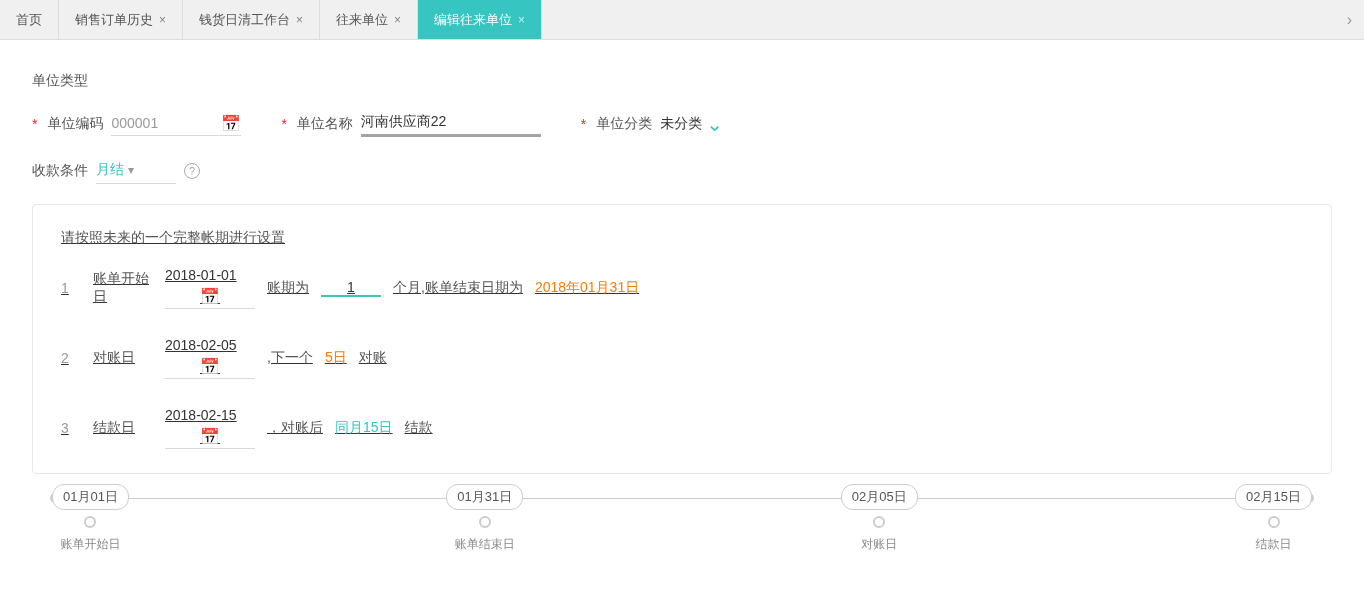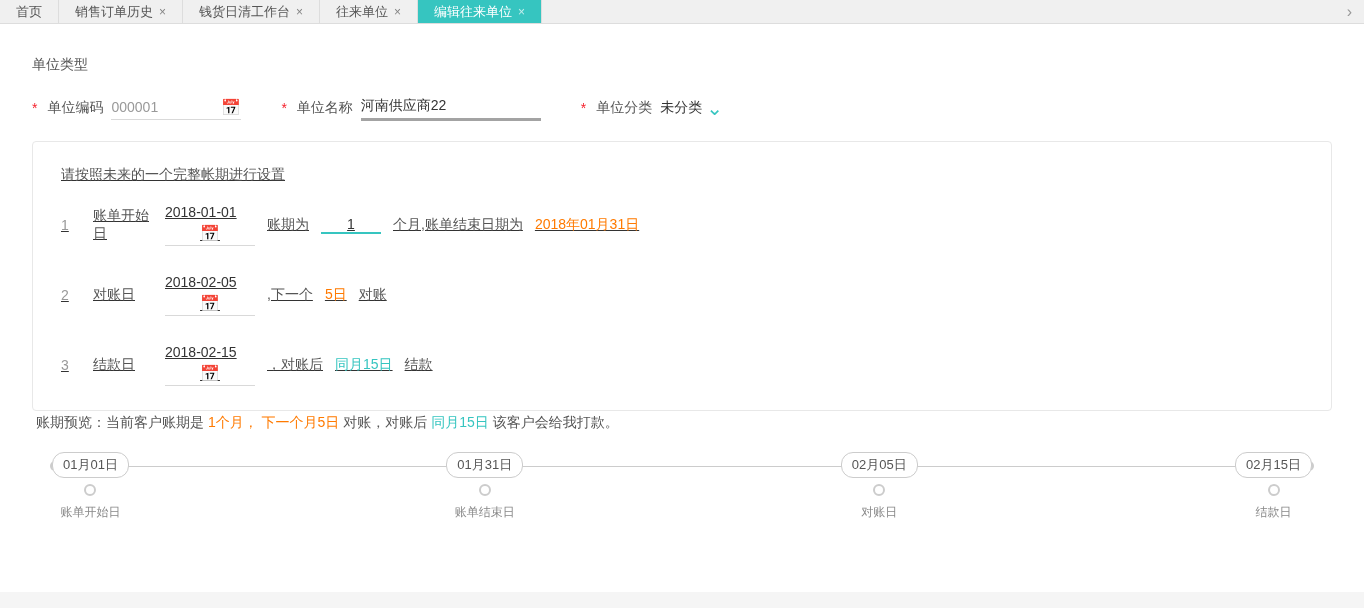--- a/index.html
+++ b/index.html
@@ -4,21 +4,21 @@
   <style>
     * { box-sizing: border-box; margin: 0; padding: 0; }
     body { font-family: "Microsoft YaHei", "PingFang SC", sans-serif; font-size: 14px; background: #f5f5f5; color: #333; }
 
     
     .tab-bar {
       display: flex;
       align-items: stretch;
       background: #f0f0f0;
       border-bottom: 1px solid #ddd;
-      height: 24px;
+      height: 40px;
       position: relative;
     }
     .tab {
       display: flex;
       align-items: center;
       padding: 0 16px;
       cursor: pointer;
       font-size: 13px;
       color: #555;
       border-right: 1px solid #ddd;
@@ -386,20 +386,28 @@
     <div class="form-group">
       <span class="required-star">*</span>
       <span class="form-label">单位分类</span>
       <div class="unit-class-select">
         <span class="val">未分类</span>
         <span class="arrow" style="color:#36c5c0;font-size:20px;">⌄</span>
       </div>
     </div>
   </div>
 
+  <div class="shou-row">
+    <span class="form-label">收款条件</span>
+    <div class="select-field" style="min-width:80px;">
+      <span class="val">月结</span>
+      <span class="arrow">▾</span>
+    </div>
+    <div class="help-icon">?</div>
+  </div>
 
   <div class="period-box">
     <div class="period-title">请按照未来的一个完整帐期进行设置</div>
 
     <div class="period-row">
       <span class="period-num">1</span>
       <span class="period-row-label">账单开始日</span>
       <div class="date-input-group">
         <input type="text" value="2018-01-01" style="border: none; outline: none; font-size: 14px; color: rgb(51, 51, 51); background: transparent; width: 90px;">
         <span class="calendar-icon">📅</span>
@@ -428,28 +436,20 @@
       <div class="date-input-group">
         <input type="text" value="2018-02-15" style="border: none; outline: none; font-size: 14px; color: rgb(51, 51, 51); background: transparent; width: 90px;">
         <span class="calendar-icon">📅</span>
       </div>
       <span class="period-desc">，对账后</span>
       <span class="highlight-teal">同月15日</span>
       <span class="period-desc">结款</span>
     </div>
   </div>
 
-  <div class="preview-text">
-    <span>账期预览：当前客户账期是</span>
-    <span class="highlight-orange">1个月，</span>
-    <span class="highlight-orange">下一个月5日</span>
-    <span>对账，对账后</span>
-    <span class="highlight-teal">同月15日</span>
-    <span>该客户会给我打款。</span>
-  </div>
 
   <div class="timeline-wrap">
     <div class="timeline-line-container">
       <div class="tl-line"></div>
       <div class="tl-start-dot"></div>
       <div class="tl-points">
 
         <div class="tl-point">
           <div class="tl-date-badge">01月01日</div>
           <div class="tl-dot"></div>

